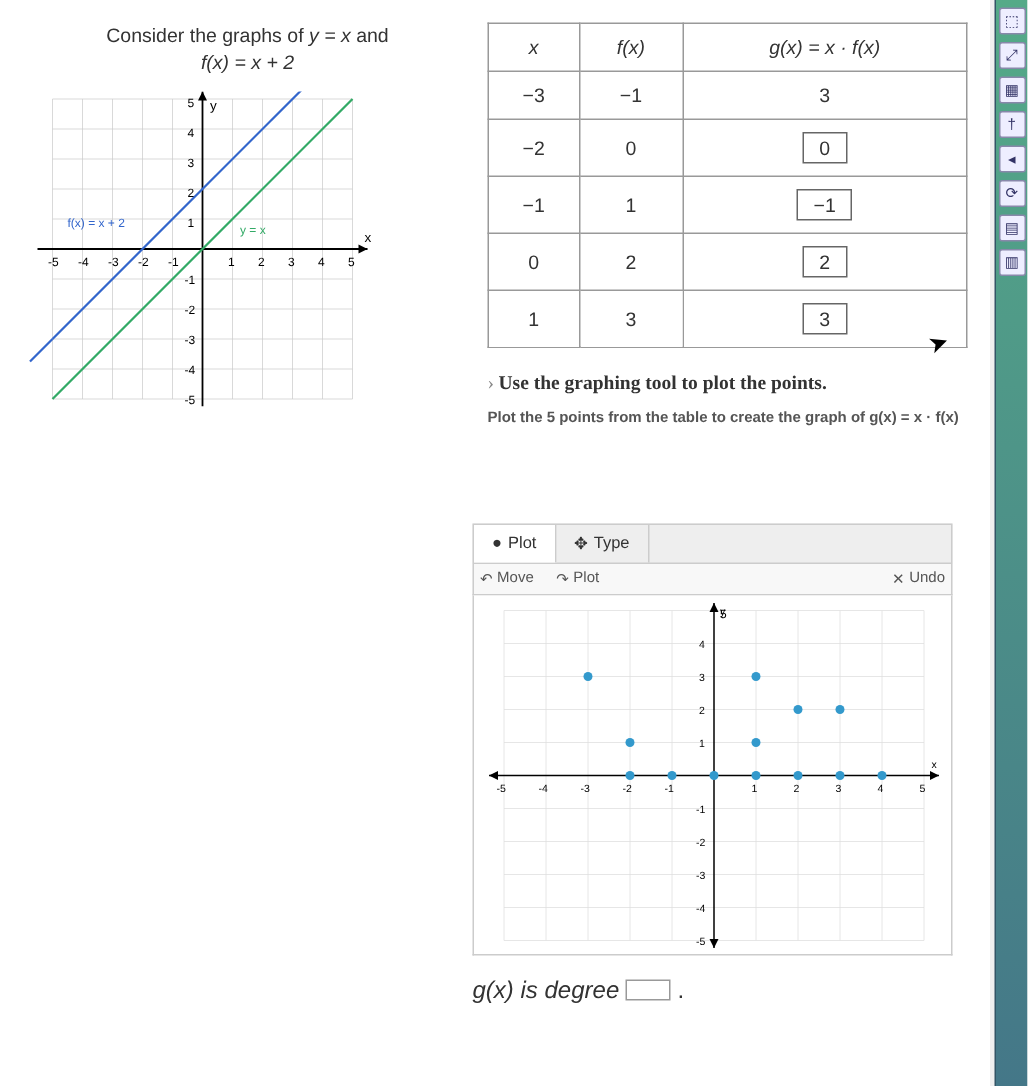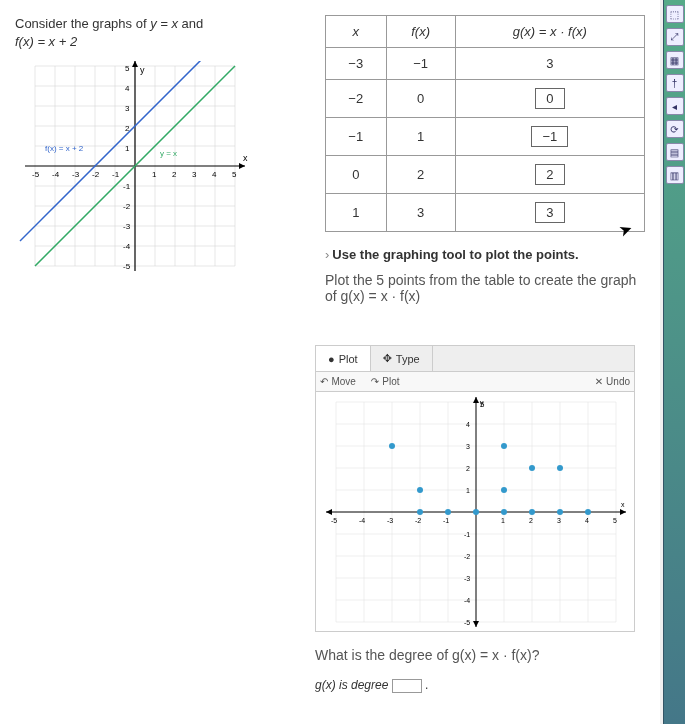--- a/index.html
+++ b/index.html
@@ -15,21 +15,21 @@
     .main-content {
       background: #fff;
       padding: 15px;
       width: 660px;
       height: 724px;
       display: flex;
       flex-wrap: wrap;
     }
     .left-col { width: 300px; }
     .right-col { width: 330px; padding-left: 10px; }
-    .prompt-text { font-size: 13px; margin-bottom: 10px; line-height: 1.4; }
+    .prompt-text { font-size: 13px; margin-bottom: 10px; line-height: 1.4; text-align: center; }
     .prompt-text i { font-style: italic; }
     
     
     .graph-container {
       position: relative;
       width: 240px;
       height: 210px;
       margin-top: 5px;
     }
     .graph-svg { width: 100%; height: 100%; }
@@ -52,23 +52,24 @@
       display: inline-block;
       border: 1px solid #666;
       padding: 2px 10px;
       min-width: 30px;
     }
     
     
     .instruction {
       font-size: 13px;
       margin: 10px 0;
+      font-family: Liberation Serif, serif;
     }
     .chevron { color: #888; margin-right: 3px; }
-    .sub-instruction { font-size: 14px; color: #555; margin-bottom: 15px; }
+    .sub-instruction { font-size: 10px; color: #555; margin-bottom: 15px; font-weight: bold; }
     
     
     .plot-tool {
       width: 320px;
       margin-top: 10px;
     }
     .plot-toolbar {
       display: flex;
       background: #eee;
       border: 1px solid #ccc;
@@ -356,22 +357,21 @@
           <circle cx="216" cy="120" r="3" fill="#39c"></circle>
           <circle cx="216" cy="76" r="3" fill="#39c"></circle>
           <circle cx="244" cy="120" r="3" fill="#39c"></circle>
           <circle cx="244" cy="76" r="3" fill="#39c"></circle>
           <circle cx="272" cy="120" r="3" fill="#39c"></circle>
         </svg>
       </div>
     </div>
 
     <div class="question-block">
-      <div class="sub-instruction">What is the degree of g(x) = x · f(x)?</div>
-      <div style="margin-top:15px; font-size:12px;">
+      <div style="margin-top:15px; font-size:16px;">
         <i>g(x) is degree</i> <span class="answer-input-box"></span> .
       </div>
     </div>
   </div>
 </div>
 
 <div class="sidebar">
   <div class="sidebar-icon">⬚</div>
   <div class="sidebar-icon">⤢</div>
   <div class="sidebar-icon">▦</div>

